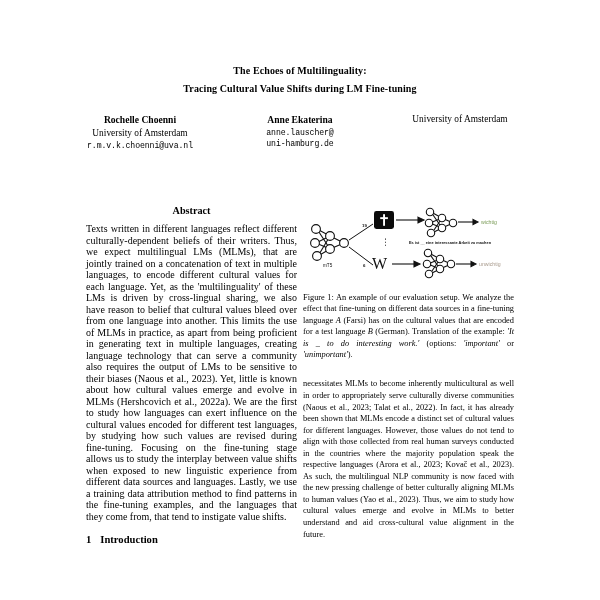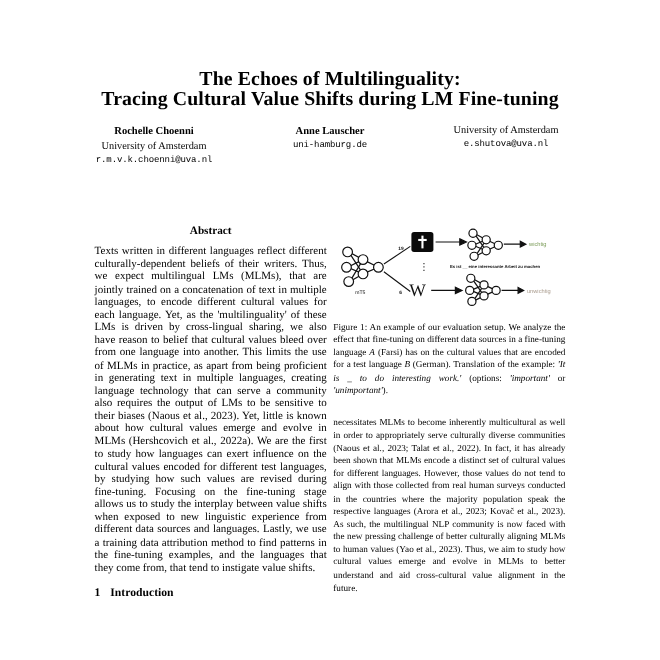--- a/index.html
+++ b/index.html
@@ -27,21 +27,21 @@
   .title-block {
     position: absolute;
     left: 60px;
     top: 62px;
     width: 480px;
     text-align: center;
   }
   .title-line {
     font-family: "Liberation Serif", serif;
     font-weight: bold;
-    font-size: 18px;
+    font-size: 10px;
     line-height: 18px;
     letter-spacing: 0.1px;
   }
 
   
   .authors {
     position: absolute;
     left: 60px;
     top: 113px;
     width: 480px;
@@ -142,27 +142,27 @@
   <div class="authors">
 
     <div class="author-col">
       <div class="author-name">Rochelle Choenni</div>
       <div class="author-aff">University of Amsterdam</div>
       <div class="author-mail">r.m.v.k.choenni@uva.nl</div>
       <div class="author-mail"></div>
     </div>
 
     <div class="author-col">
-      <div class="author-name">Anne Lauscher</div>
+      <div class="author-name">Anne Ekaterina</div>
+      <div class="author-mail">anne.lauscher@</div>
       <div class="author-mail">uni-hamburg.de</div>
     </div>
 
     <div class="author-col">
       <div class="author-aff">University of Amsterdam</div>
-      <div class="author-mail">e.shutova@uva.nl</div>
       <div class="author-mail"></div>
     </div>
 
   </div>
 
   <div class="col-left">
     <div class="section-head">Abstract</div>
     <p class="body-text abstract-text">Texts written in different languages reflect different culturally-dependent beliefs of their writers. Thus, we expect multilingual LMs (MLMs), that are jointly trained on a concatenation of text in multiple languages, to encode different cultural values for each language. Yet, as the 'multilinguality' of these LMs is driven by cross-lingual sharing, we also have reason to belief that cultural values bleed over from one language into another. This limits the use of MLMs in practice, as apart from being proficient in generating text in multiple languages, creating language technology that can serve a community also requires the output of LMs to be sensitive to their biases (Naous et al., 2023). Yet, little is known about how cultural values emerge and evolve in MLMs (Hershcovich et al., 2022a). We are the first to study how languages can exert influence on the cultural values encoded for different test languages, by studying how such values are revised during fine-tuning. Focusing on the fine-tuning stage allows us to study the interplay between value shifts when exposed to new linguistic experience from different data sources and languages. Lastly, we use a training data attribution method to find patterns in the fine-tuning examples, and the languages that they come from, that tend to instigate value shifts.</p>
     <div class="num-section">
       <span>1</span>

